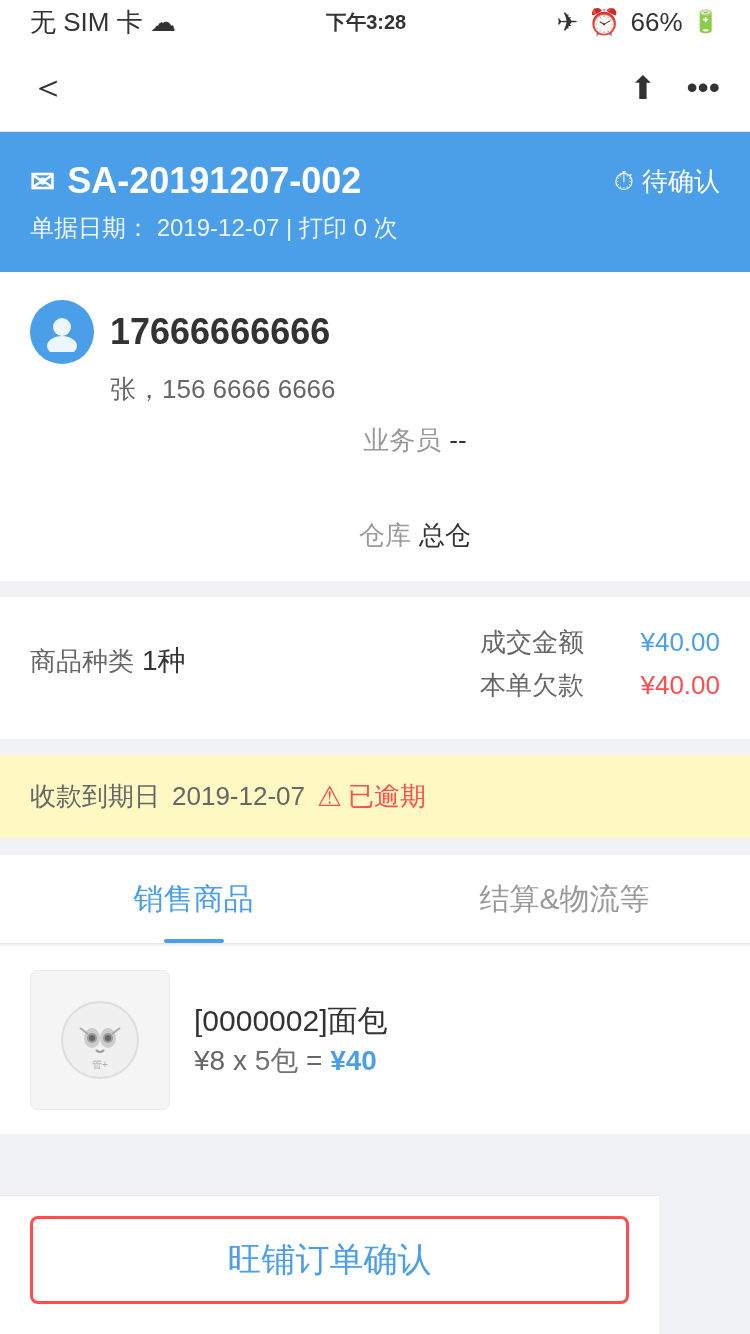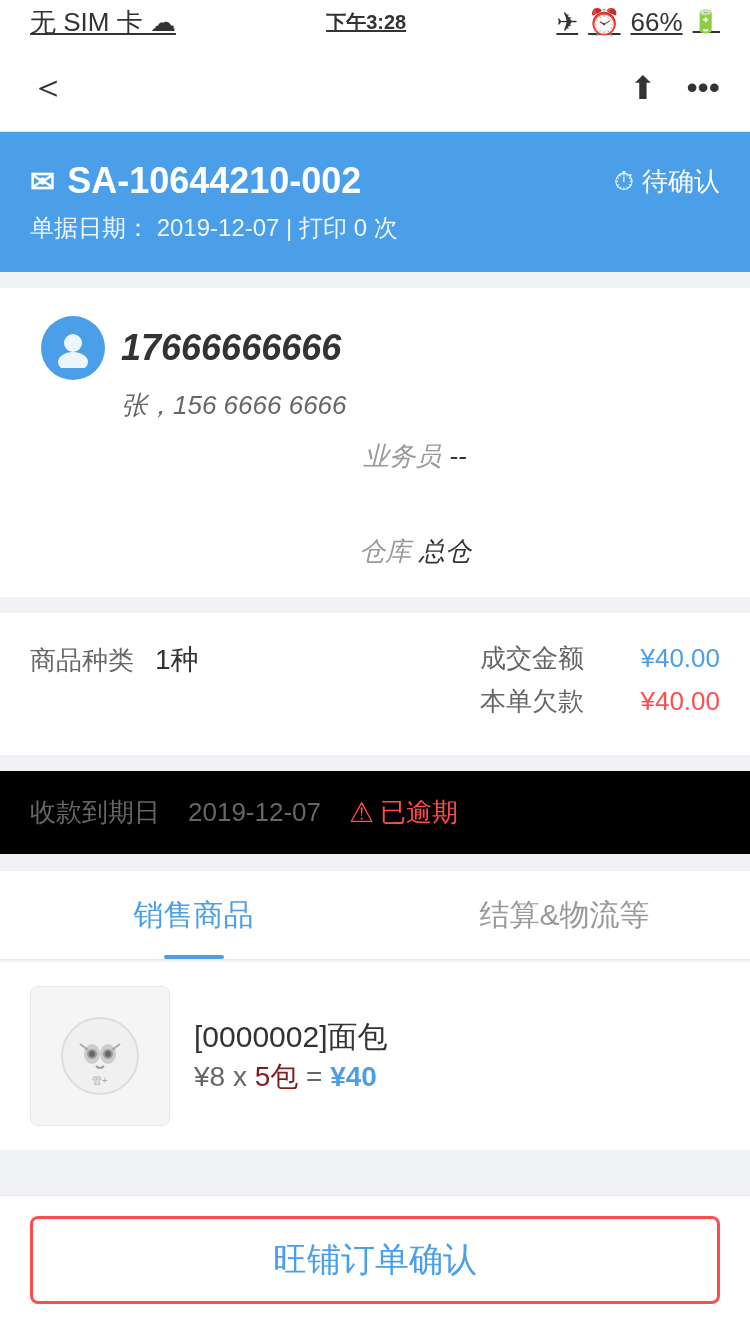--- a/index.html
+++ b/index.html
@@ -17,21 +17,20 @@
     
     .status-bar {
       height: 44px;
       background: #fff;
       display: flex;
       align-items: center;
       justify-content: space-between;
       padding: 6px 30px;
       font-size: 26px;
       font-weight: 500;
-      text-decoration: underline;
     }
     .status-left { display: flex; align-items: center; gap: 12px; }
     .status-center { font-size: 20px; font-weight: 600; }
     .status-right { display: flex; align-items: center; gap: 10px; }
 
     
     .nav-bar {
       height: 88px;
       background: #fff;
       display: flex;
@@ -76,23 +75,22 @@
       font-size: 26px;
     }
     .order-meta {
       font-size: 24px;
       color: rgba(255,255,255,0.9);
     }
 
     
     .customer-section {
       background: #fff;
-      padding: 28px 41px;
-      margin-top: 16px;
-      font-style: italic;
+      padding: 28px 30px;
+      margin-top: 0;
     }
     .customer-phone {
       display: flex;
       align-items: center;
       gap: 16px;
       font-size: 36px;
       font-weight: 600;
       color: #333;
       margin-bottom: 8px;
     }
@@ -145,26 +143,26 @@
       gap: 16px;
       margin-bottom: 8px;
       font-size: 26px;
     }
     .amount-label { color: #666; }
     .amount-value { color: #4a9fe8; font-weight: 500; min-width: 120px; text-align: right; }
     .amount-value.red { color: #ff4d4f; }
 
     
     .due-section {
-      background: #000000;
+      background: #fef9c3;
       padding: 24px 30px;
       margin-top: 16px;
       display: flex;
       align-items: center;
-      gap: 28px;
+      gap: 12px;
       font-size: 26px;
       color: #666;
       border-bottom: 1px solid #f0f0f0;
     }
     .overdue-badge {
       display: flex;
       align-items: center;
       gap: 6px;
       color: #ff4d4f;
       font-size: 26px;
@@ -238,21 +236,21 @@
     .product-price {
       font-size: 28px;
       color: #666;
     }
 
     
     .bottom-bar {
       position: fixed;
       bottom: 0;
       left: 0;
-      width: 750px;
+      width: 659px;
       background: #fff;
       padding: 20px 30px 30px;
       border-top: 1px solid #e8e8e8;
     }
     .confirm-btn {
       width: 100%;
       height: 88px;
       border: 3px solid #ff4d4f;
       background: #fff;
       border-radius: 8px;
@@ -292,21 +290,21 @@
   <div class="nav-actions">
     <span style="font-size:32px; color:#333; cursor:pointer;">⬆</span>
     <span style="font-size:32px; color:#333; cursor:pointer;">•••</span>
   </div>
 </div>
 
 <div class="header-card">
   <div class="header-top">
     <div class="order-id">
       <span style="font-size:30px;">✉</span>
-      <span>SA-10644210-002</span>
+      <span>SA-20191207-002</span>
     </div>
     <div class="status-badge">
       <span>⏱</span>
       <span>待确认</span>
     </div>
   </div>
   <div class="order-meta">
     <span>单据日期：</span>
     <span>2019-12-07</span>
     <span>| 打印 0 次</span>
@@ -331,21 +329,21 @@
     </div>
     <div class="meta-item">
       <span class="meta-label">仓库</span>
       <span class="meta-value">总仓</span>
     </div>
   </div>
 </div>
 
 <div class="amount-section">
   <div class="product-summary">
-    <div style="display:flex; gap:21px; align-items:center;">
+    <div style="display:flex; gap:8px; align-items:center;margin-top:17px;">
       <span class="summary-label">商品种类</span>
       <span class="summary-value">1种</span>
     </div>
   </div>
   <div class="amounts-right">
     <div class="amount-row">
       <span class="amount-label">成交金额</span>
       <span class="amount-value">¥40.00</span>
     </div>
     <div class="amount-row">
@@ -389,21 +387,21 @@
         <circle cx="48" cy="38" r="3" fill="#666"></circle>
         <path d="M36 50 Q40 54 44 50" stroke="#999" stroke-width="2" fill="none"></path>
         <path d="M20 28 L28 34" stroke="#aaa" stroke-width="2"></path>
         <path d="M60 28 L52 34" stroke="#aaa" stroke-width="2"></path>
         <text x="40" y="68" text-anchor="middle" font-size="10" fill="#aaa">管+</text>
       </svg>
     </div>
     <div class="product-info">
       <div class="product-name">[0000002]面包</div>
       <div class="product-price">
-        <span>¥8 x </span><span style="color:#7f1d1d;">5包</span><span> = </span><span style="color:#4a9fe8; font-weight:600;">¥40</span>
+        <span>¥8 x </span><span style="color:#737373;">5包</span><span> = </span><span style="color:#4a9fe8; font-weight:600;">¥40</span>
       </div>
     </div>
   </div>
 </div>
 
 <div class="gray-area"></div>
 
 <div class="bottom-bar">
   <button class="confirm-btn">
     <span>旺铺订单确认</span>

